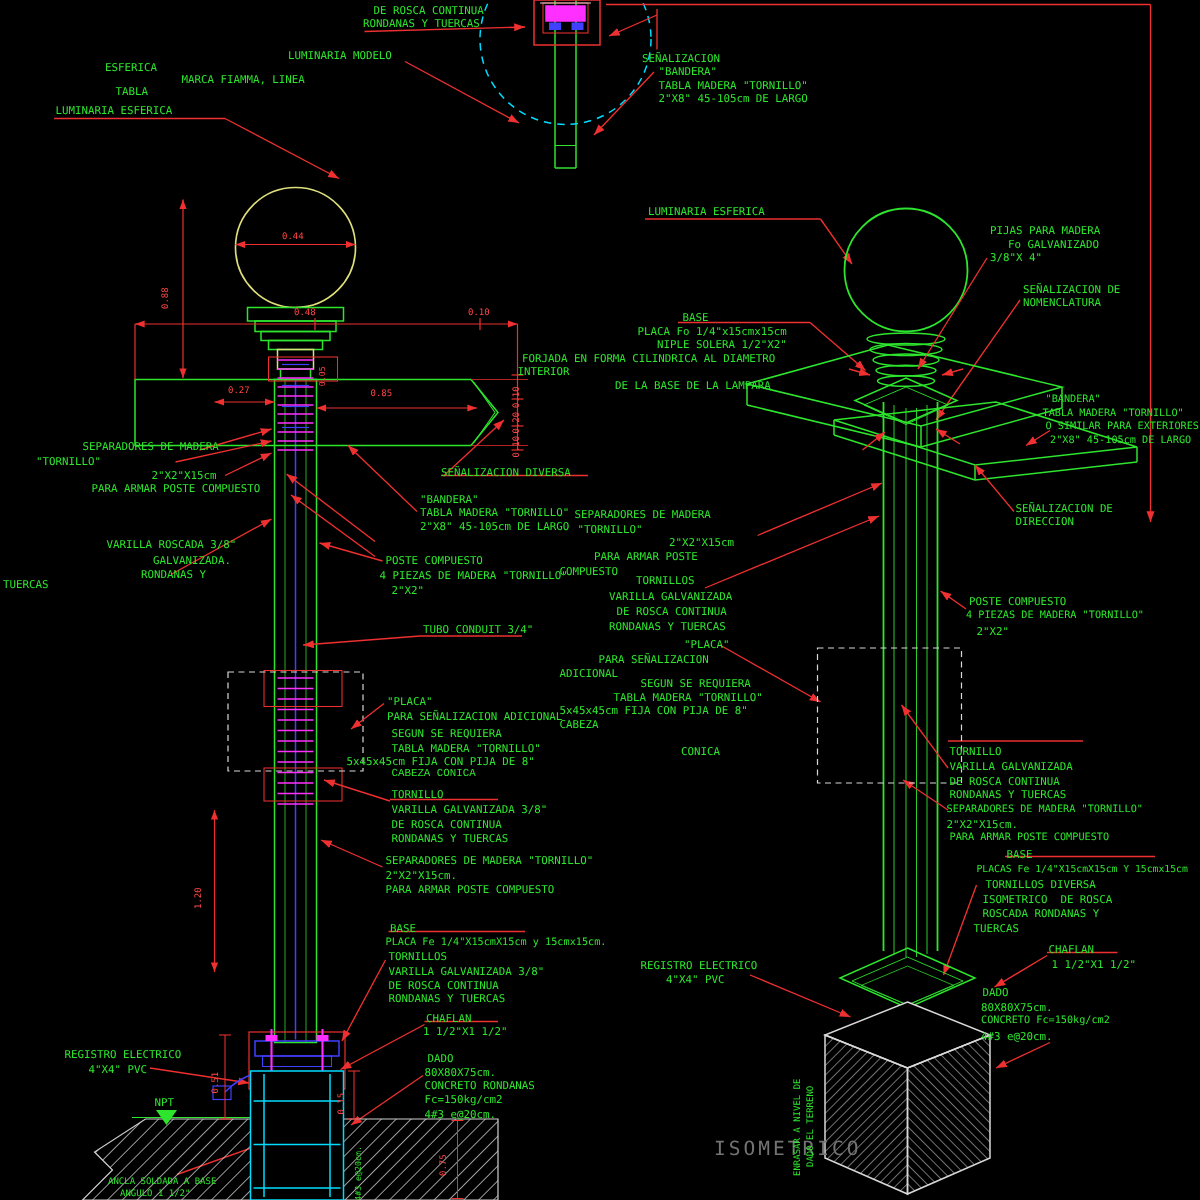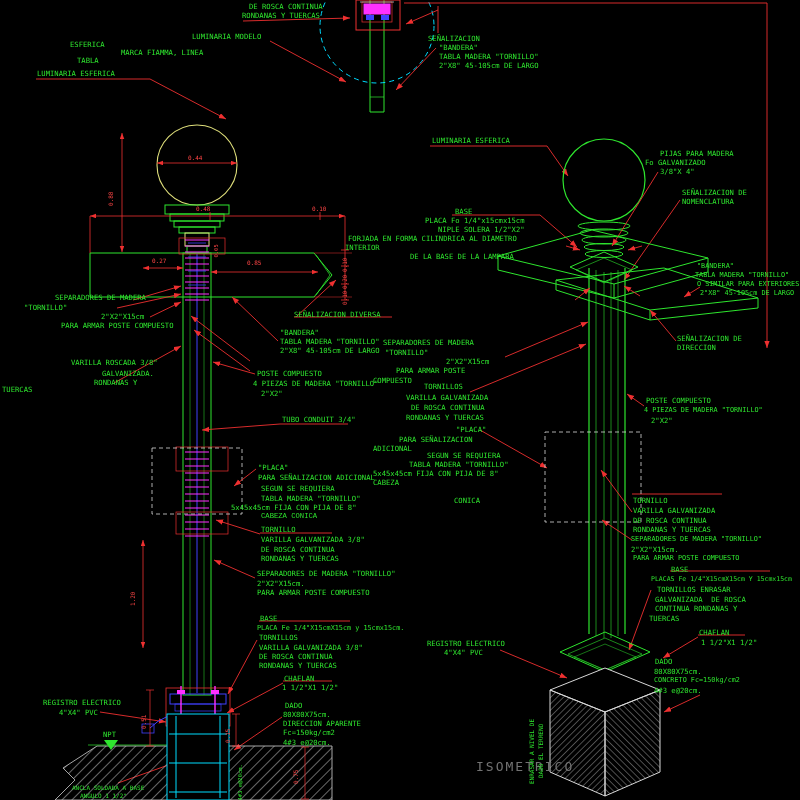--- a/index.html
+++ b/index.html
@@ -282,21 +282,21 @@
       <span class="lbl g" style="left: 70px; top: 41px;">ESFERICA</span>
       <span class="lbl g" style="left: 121px; top: 49px;">MARCA FIAMMA, LINEA</span>
       <span class="lbl g" style="left: 77px; top: 57px;">TABLA</span>
       <span class="lbl g" style="left: 37px; top: 70px;">LUMINARIA ESFERICA</span>
       <span class="lbl g" style="left: 428px; top: 35px;">SEÑALIZACION</span>
       <span class="lbl g" style="left: 439px; top: 44px;">"BANDERA"</span>
       <span class="lbl g" style="left: 439px; top: 53px;">TABLA MADERA "TORNILLO"</span>
       <span class="lbl g" style="left: 439px; top: 62px;">2"X8" 45-105cm DE LARGO</span>
       <span class="lbl g" style="left: 432px; top: 137px;">LUMINARIA ESFERICA</span>
       <span class="lbl g" style="left: 660px; top: 150px;">PIJAS PARA MADERA</span>
-      <span class="lbl g" style="left: 645px; top: 159px;">Fo GALVANIZADO</span>
+      <span class="lbl g" style="left: 672px; top: 159px;">Fo GALVANIZADO</span>
       <span class="lbl g" style="left: 660px; top: 168px;">3/8"X 4"</span>
       <span class="lbl g" style="left: 682px; top: 189px;">SEÑALIZACION DE</span>
       <span class="lbl g" style="left: 682px; top: 198px;">NOMENCLATURA</span>
       <span class="lbl g" style="left: 455px; top: 208px;">BASE</span>
       <span class="lbl g" style="left: 425px; top: 217px;">PLACA Fo 1/4"x15cmx15cm</span>
       <span class="lbl g" style="left: 438px; top: 226px;">NIPLE SOLERA 1/2"X2"</span>
       <span class="lbl g" style="left: 348px; top: 235px;">FORJADA EN FORMA CILINDRICA AL DIAMETRO</span>
       <span class="lbl g" style="left: 345px; top: 244px;">INTERIOR</span>
       <span class="lbl g" style="left: 410px; top: 253px;">DE LA BASE DE LA LAMPARA</span>
       <span class="lbl g" style="left: 697px; top: 263px; font-size: 6.8px;">"BANDERA"</span>
@@ -357,40 +357,40 @@
       <span class="lbl g" style="left: 260px; top: 615px;">BASE</span>
       <span class="lbl g" style="left: 257px; top: 625px; font-size: 6.8px;">PLACA Fe 1/4"X15cmX15cm y 15cmx15cm.</span>
       <span class="lbl g" style="left: 259px; top: 634px;">TORNILLOS</span>
       <span class="lbl g" style="left: 259px; top: 644px;">VARILLA GALVANIZADA 3/8"</span>
       <span class="lbl g" style="left: 259px; top: 653px;">DE ROSCA CONTINUA</span>
       <span class="lbl g" style="left: 259px; top: 662px;">RONDANAS Y TUERCAS</span>
       <span class="lbl g" style="left: 284px; top: 675px;">CHAFLAN</span>
       <span class="lbl g" style="left: 282px; top: 684px;">1 1/2"X1 1/2"</span>
       <span class="lbl g" style="left: 285px; top: 702px;">DADO</span>
       <span class="lbl g" style="left: 283px; top: 711px;">80X80X75cm.</span>
-      <span class="lbl g" style="left: 283px; top: 720px;">DIRECCION APARENTE</span>
+      <span class="lbl g" style="left: 283px; top: 720px;">CONCRETO RONDANAS</span>
       <span class="lbl g" style="left: 283px; top: 729px;">Fc=150kg/cm2</span>
       <span class="lbl g" style="left: 283px; top: 739px;">4#3 e@20cm.</span>
       <span class="lbl g" style="left: 43px; top: 699px;">REGISTRO ELECTRICO</span>
       <span class="lbl g" style="left: 59px; top: 709px;">4"X4" PVC</span>
       <span class="lbl g" style="left: 103px; top: 731px;">NPT</span>
       <span class="lbl g" style="left: 72px; top: 785px; font-size: 6px;">ANCLA SOLDADA A BASE</span>
       <span class="lbl g" style="left: 80px; top: 793px; font-size: 6px;">ANGULO 1 1/2"</span>
       <span class="lbl g" style="left: 633px; top: 497px;">TORNILLO</span>
       <span class="lbl g" style="left: 633px; top: 507px;">VARILLA GALVANIZADA</span>
       <span class="lbl g" style="left: 633px; top: 517px;">DE ROSCA CONTINUA</span>
       <span class="lbl g" style="left: 633px; top: 526px;">RONDANAS Y TUERCAS</span>
       <span class="lbl g" style="left: 631px; top: 536px; font-size: 6.8px;">SEPARADORES DE MADERA "TORNILLO"</span>
       <span class="lbl g" style="left: 631px; top: 546px;">2"X2"X15cm.</span>
       <span class="lbl g" style="left: 633px; top: 555px; font-size: 6.8px;">PARA ARMAR POSTE COMPUESTO</span>
       <span class="lbl g" style="left: 671px; top: 566px;">BASE</span>
       <span class="lbl g" style="left: 651px; top: 576px; font-size: 6.5px;">PLACAS Fe 1/4"X15cmX15cm Y 15cmx15cm</span>
-      <span class="lbl g" style="left: 657px; top: 586px;">TORNILLOS ENRASAR</span>
-      <span class="lbl g" style="left: 655px; top: 596px;">GALVANIZADA  DE ROSCA</span>
-      <span class="lbl g" style="left: 655px; top: 605px;">CONTINUA RONDANAS Y</span>
+      <span class="lbl g" style="left: 657px; top: 586px;">TORNILLOS DIVERSA</span>
+      <span class="lbl g" style="left: 655px; top: 596px;">ISOMETRICO  DE ROSCA</span>
+      <span class="lbl g" style="left: 655px; top: 605px;">ROSCADA RONDANAS Y</span>
       <span class="lbl g" style="left: 649px; top: 615px;">TUERCAS</span>
       <span class="lbl g" style="left: 699px; top: 629px;">CHAFLAN</span>
       <span class="lbl g" style="left: 701px; top: 639px;">1 1/2"X1 1/2"</span>
       <span class="lbl g" style="left: 655px; top: 658px;">DADO</span>
       <span class="lbl g" style="left: 654px; top: 668px;">80X80X75cm.</span>
       <span class="lbl g" style="left: 654px; top: 677px; font-size: 6.8px;">CONCRETO Fc=150kg/cm2</span>
       <span class="lbl g" style="left: 654px; top: 687px;">4#3 e@20cm.</span>
       <span class="lbl g" style="left: 427px; top: 640px;">REGISTRO ELECTRICO</span>
       <span class="lbl g" style="left: 444px; top: 649px;">4"X4" PVC</span>
       <span class="lbl y" style="left: 476px; top: 760px; font-size: 13px;">ISOMETRICO</span>

